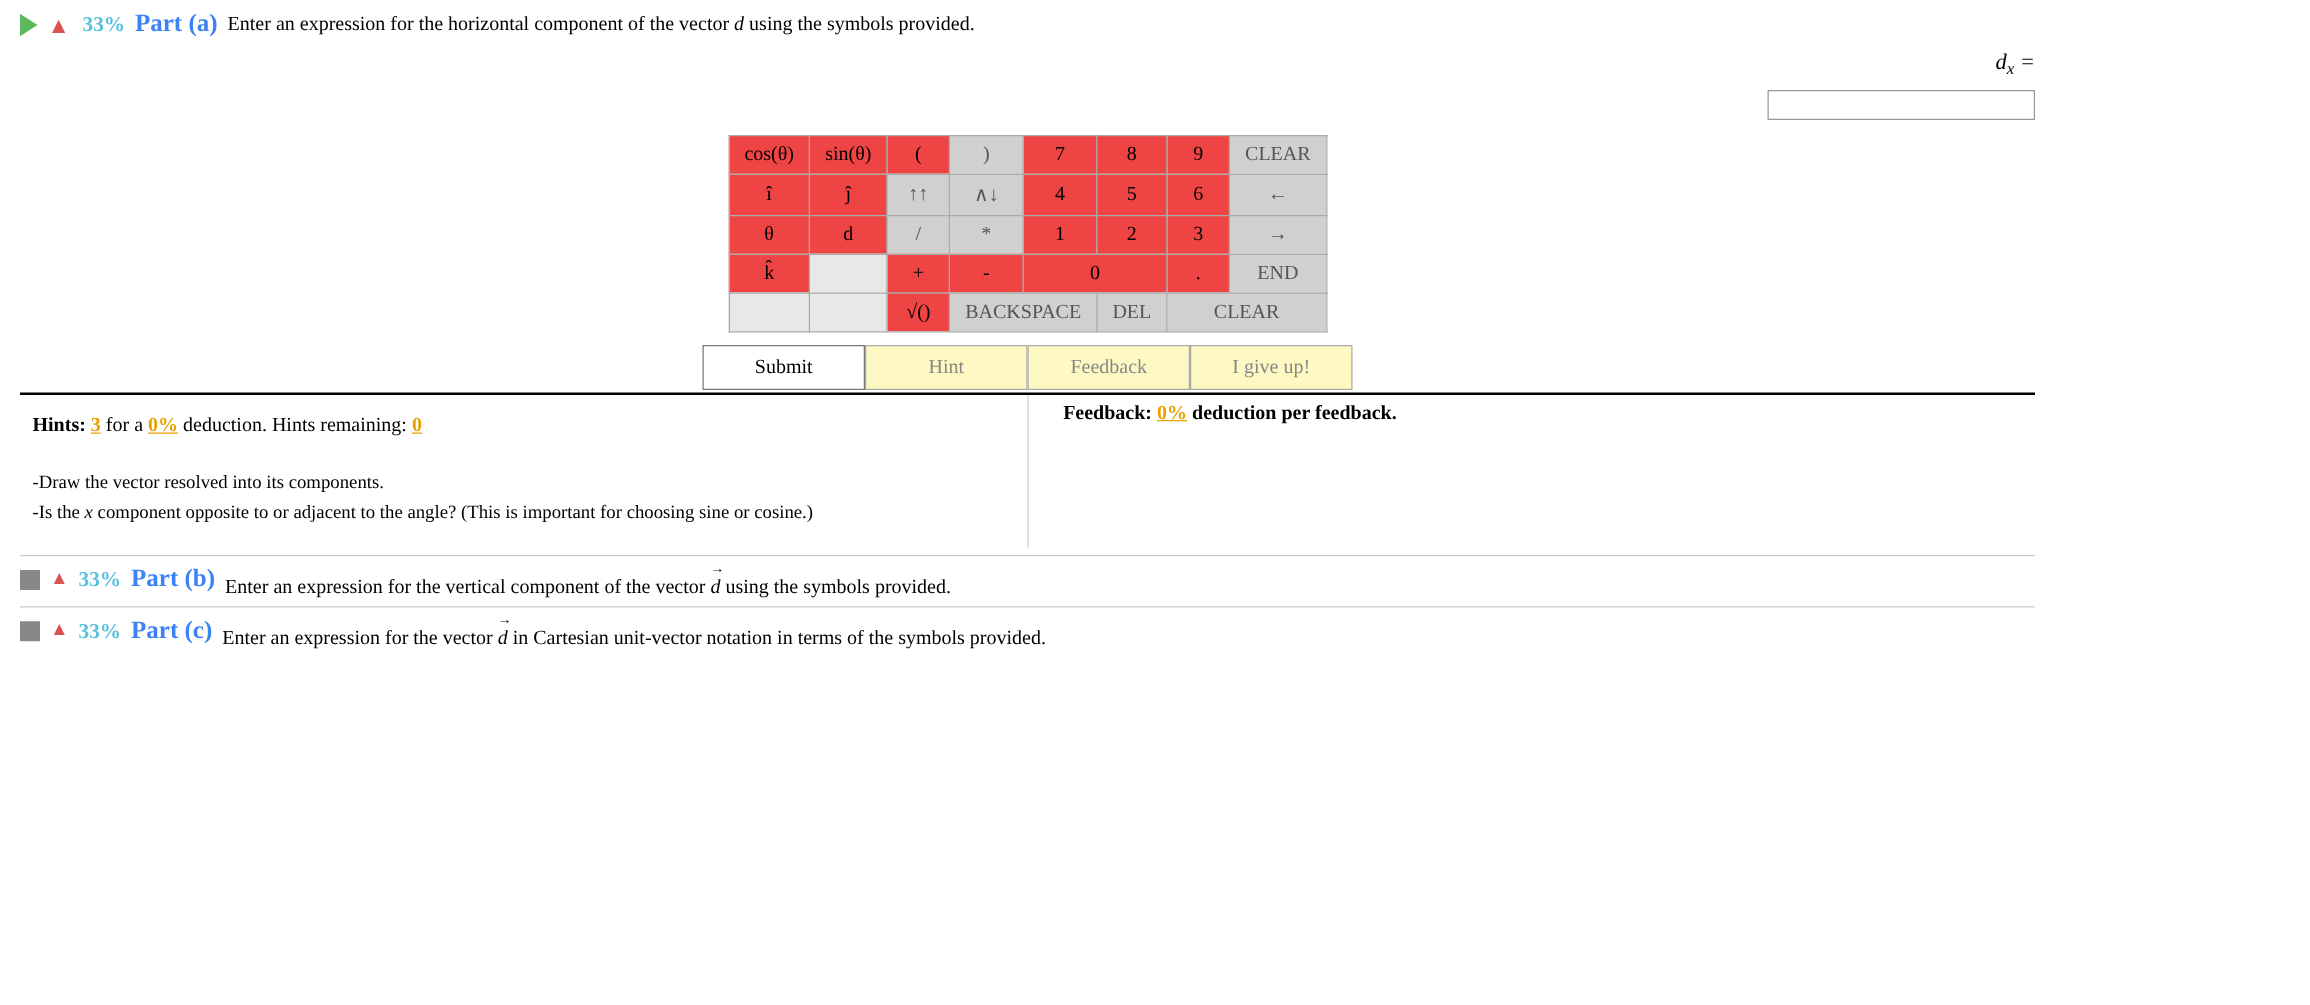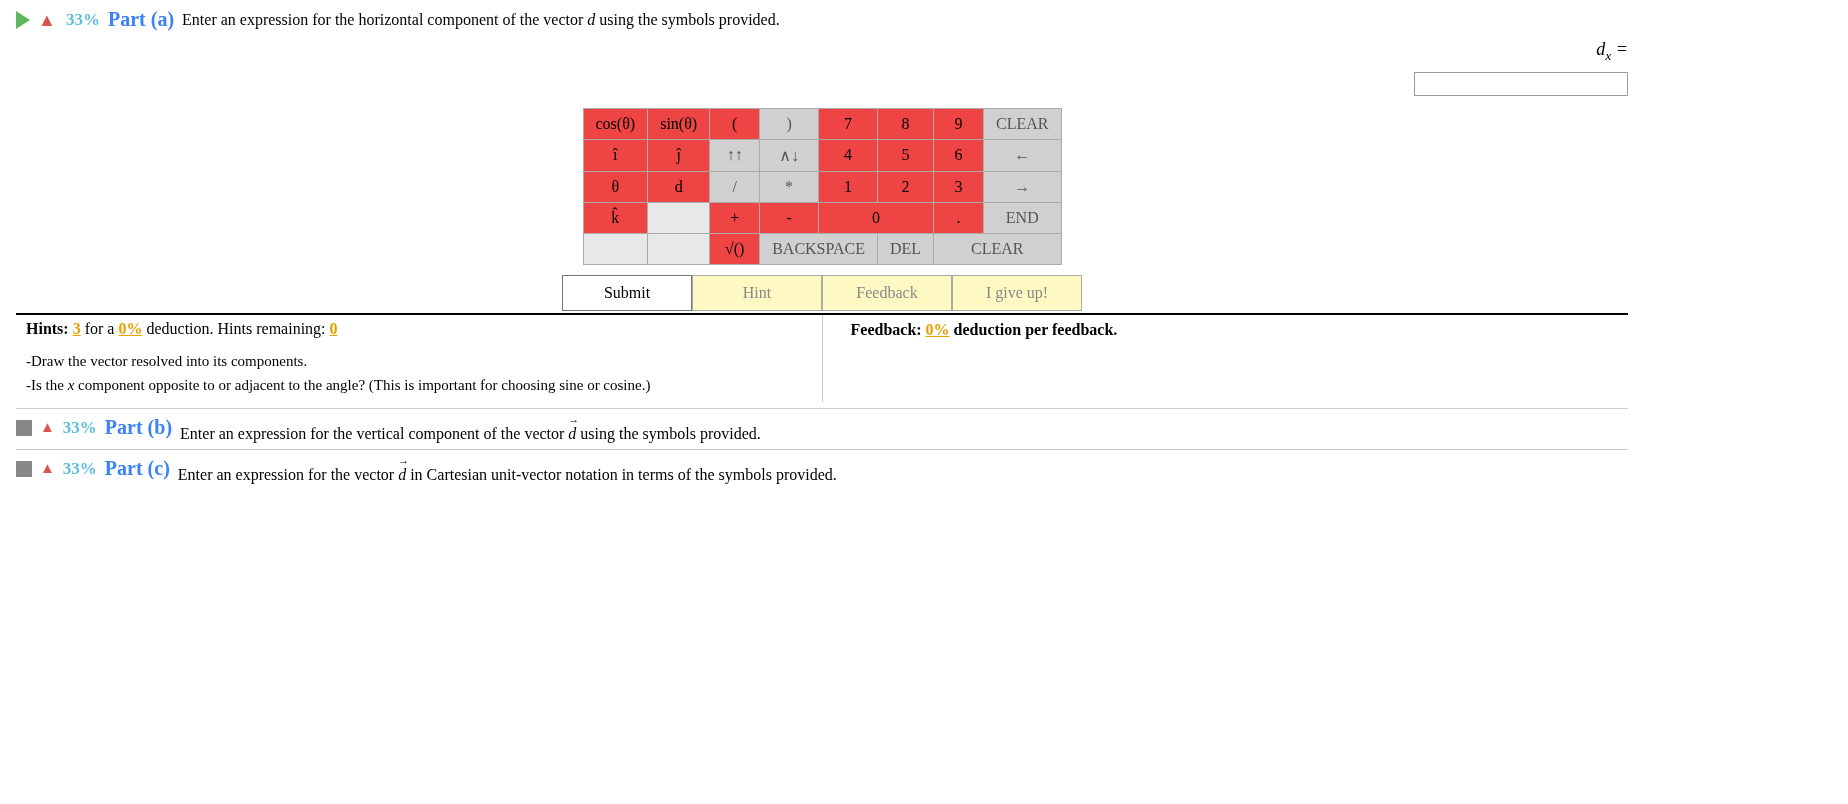--- a/index.html
+++ b/index.html
@@ -131,21 +131,21 @@
       color: #888;
       cursor: default;
     }
     
     .hints-feedback-row {
       display: flex;
       border-top: 2px solid #000;
     }
     .hints-section {
       flex: 1;
-      padding: 5px 10px;
+      padding: 16px 10px;
       border-right: 1px solid #ccc;
     }
     .feedback-section {
       flex: 1;
       padding: 6px 10px;
     }
     .hints-header {
       font-size: 16px;
       margin-bottom: 4px;
     }
@@ -156,21 +156,21 @@
       color: #e8a000;
       font-weight: bold;
       text-decoration: underline;
     }
     .feedback-header {
       font-size: 16px;
       font-weight: bold;
       margin-left: 18px;
     }
     .hints-content {
-      margin-top: 11px;
+      margin-top: 24px;
       font-size: 15px;
       line-height: 1.6;
     }
     .hints-content em {
       font-style: italic;
     }
     
     .bottom-part {
       display: flex;
       align-items: center;

